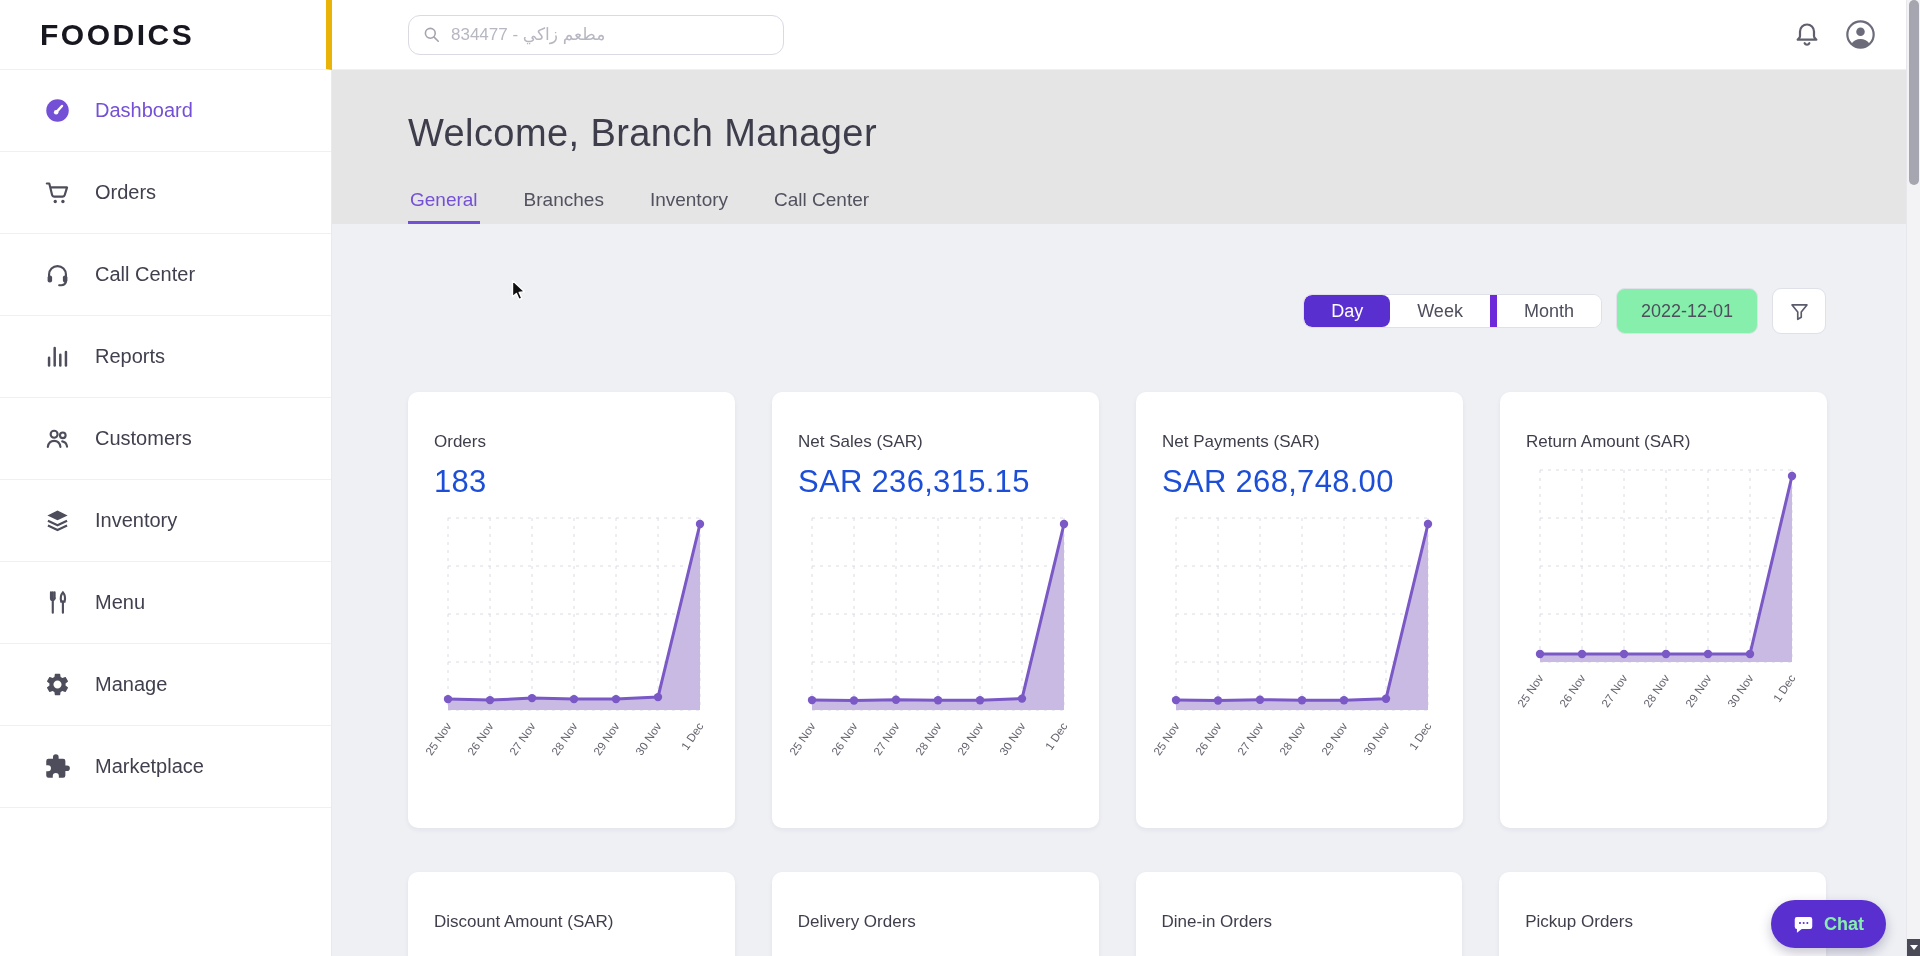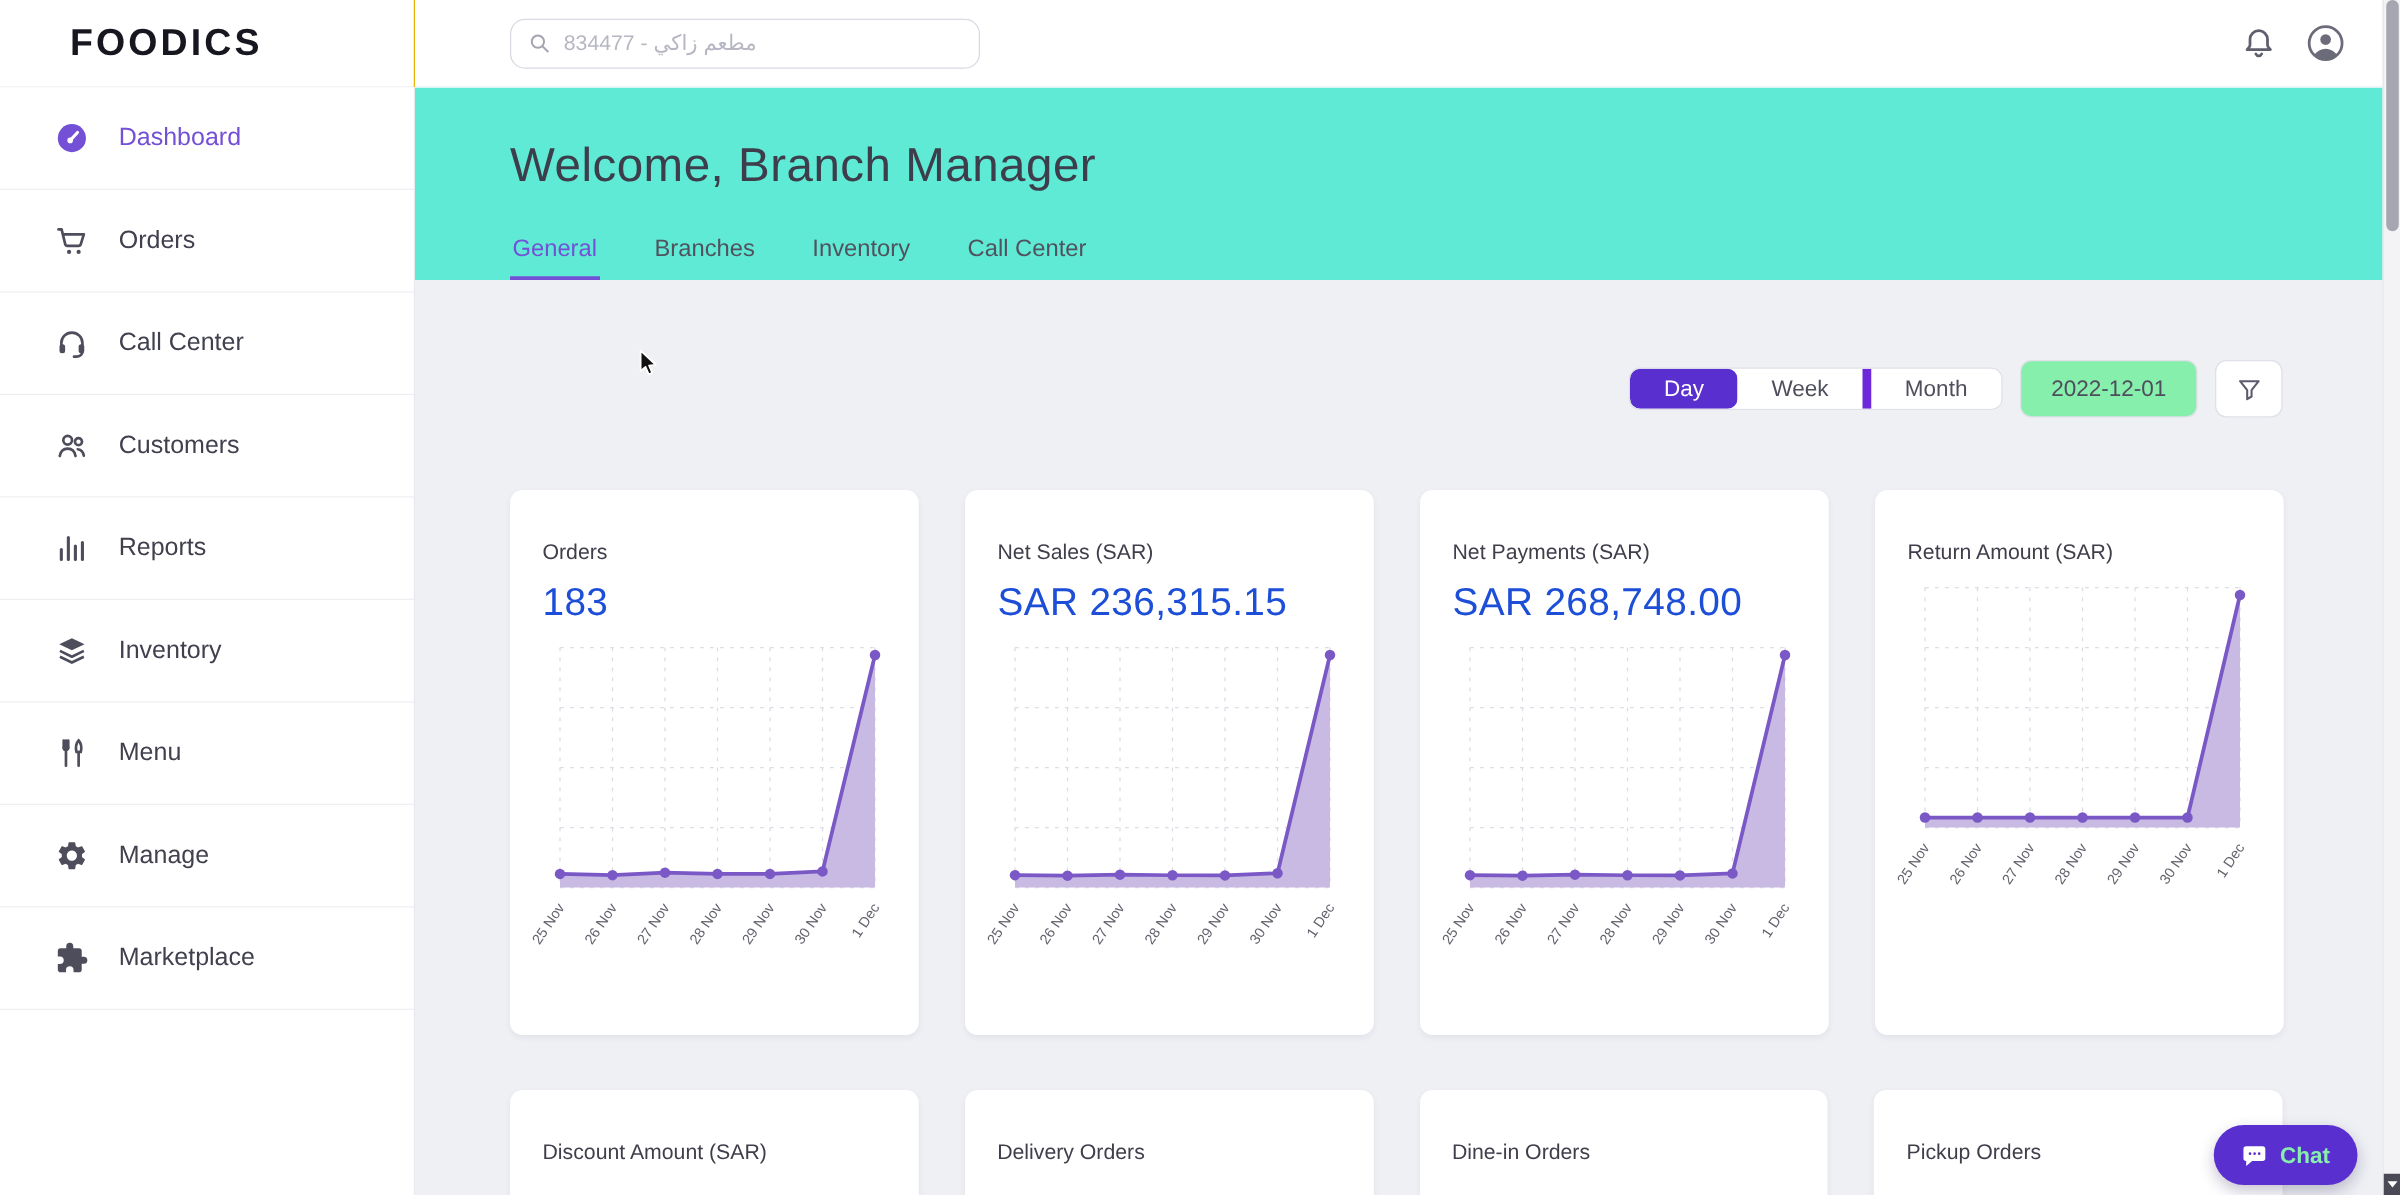--- a/index.html
+++ b/index.html
@@ -2,21 +2,21 @@
 <html style="--accent: #7450d6; --accent-dark: #5a2fd0; --chart-line: #7a58c5; --chart-fill: #c9bae3;"><head>
 <meta charset="utf-8">
 <style>
   * { margin:0; padding:0; box-sizing:border-box; }
   html,body { width:1920px; height:956px; overflow:hidden; }
   body { position:relative; background:#fff; font-family:"Liberation Sans", sans-serif; color:#3f3f4d; }
 
   .app { display:grid; grid-template-columns:332px 1fr; grid-template-rows:70px 886px; width:1920px; height:956px; }
 
   
-  .logo-cell { border-right:1px solid #eab308; border-bottom:1px solid #eef0f3; display:flex; align-items:center; padding-left:56px; background:#fff; }
+  .logo-cell { border-right:6px solid #eab308; border-bottom:1px solid #eef0f3; display:flex; align-items:center; padding-left:40px; background:#fff; }
   .logo { font-size:30px; font-weight:700; letter-spacing:2.5px; color:#17171f; text-decoration:none; cursor:pointer; }
 
   .topbar { display:flex; align-items:center; padding:0 44px 0 76px; border-bottom:1px solid #eef0f3; background:#fff; }
   .search { width:376px; height:40px; border:1px solid #d9dae2; border-radius:12px; display:flex; align-items:center; padding:0 13px; gap:10px; background:#fff; }
   .icon16 { width:19px; height:19px; color:#a3a4b0; flex:none; }
   .search-input { border:none; outline:none; flex:1; font-size:17px; color:#9a9ba6; text-align:left; font-family:"Liberation Sans",sans-serif; background:transparent; }
   .search-input::placeholder { color:#b6b7c2; }
   .top-actions { margin-left:auto; display:flex; align-items:center; gap:24px; }
   .icon-btn { background:none; border:none; cursor:pointer; display:flex; align-items:center; }
   .icon26 { width:28px; height:28px; color:#5f5f6e; }
@@ -25,21 +25,21 @@
   
   .sidebar { border-right:1px solid #e9e9ef; background:#fff; }
   .side-item { height:82px; display:flex; align-items:center; gap:24px; padding-left:44px; border-bottom:1px solid #f0f0f4; color:#40404e; font-size:20px; text-decoration:none; cursor:pointer; }
   .side-icon { width:27px; height:27px; color:#4d4d5b; flex:none; }
   .side-icon svg, .icon16 svg, .icon26 svg, .icon28 svg, .icon20 svg { width:100%; height:100%; display:block; }
   .side-item.active .side-label, .side-item.active .side-icon { color:var(--accent); }
   .side-item.active .side-label { font-weight:500; }
 
   
   .main { display:flex; flex-direction:column; overflow:hidden; background:#fff; }
-  .page-head { padding:42px 0 0 76px; background:#5eead4; }
+  .page-head { padding:42px 0 0 76px; background:#e5e5e5; }
   .page-head h1 { font-size:38px; font-weight:500; color:#3d3d4b; letter-spacing:.4px; }
   .tabs { display:flex; gap:42px; margin-top:34px;align-items:flex-end; }
   .tab { background:none; border:none; font-family:inherit; font-size:19px; color:#52525f; padding:0 2px 13px; cursor:pointer; }
   .tab.active { color:var(--accent); border-bottom:3px solid var(--accent); padding-bottom:10px; }
 
   .content { flex:1; background:#eef0f4; padding:64px 94px 0 76px; overflow:hidden; }
   .controls { display:flex; justify-content:flex-end; align-items:center; gap:14px; }
   .segmented { display:flex; align-items:stretch; background:#fff; border:1px solid #dfe0e8; border-radius:9px; height:34px; overflow:hidden; }
   .seg { border:none; background:#fff; font-family:inherit; font-size:18px; color:#4e4e5c; padding:0 27px; cursor:pointer; border-left:7px solid #6d28d9; }
   .seg:first-child { border-left:none; }
@@ -147,39 +147,39 @@
               <path d="M4.5 13.5V12a7.5 7.5 0 0 1 15 0v1.5"></path>
               <rect x="3.2" y="12.8" width="4" height="6.4" rx="1.8" fill="currentColor" stroke="none"></rect>
               <rect x="16.8" y="12.8" width="4" height="6.4" rx="1.8" fill="currentColor" stroke="none"></rect>
               <path d="M19.5 18.6a4.3 4.3 0 0 1-4.1 3h-1.9"></path>
             </svg>
           </span>
     <span class="side-label">Call Center</span>
   </a>
         <a class="side-item">
     <span class="side-icon">
+            <svg viewBox="0 0 24 24" fill="none" stroke="currentColor" stroke-width="2.2" stroke-linecap="round">
+              <path d="M4.5 20v-7"></path>
+              <path d="M9.5 20V4.5"></path>
+              <path d="M14.5 20v-9.5"></path>
+              <path d="M19.5 20V8"></path>
+            </svg>
+          </span>
+    <span class="side-label">Reports</span>
+  </a>
+        <a class="side-item">
+    <span class="side-icon">
             <svg viewBox="0 0 24 24" fill="none" stroke="currentColor" stroke-width="1.9" stroke-linecap="round">
               <circle cx="9" cy="8.2" r="3.1"></circle>
               <path d="M3.4 19.4c.6-3.6 3-5.3 5.6-5.3s5 1.7 5.6 5.3"></path>
               <circle cx="16.7" cy="9.2" r="2.5"></circle>
               <path d="M16.2 14.6c2 .3 3.8 1.7 4.3 4.6"></path>
             </svg>
           </span>
     <span class="side-label">Customers</span>
-  </a>
-        <a class="side-item">
-    <span class="side-icon">
-            <svg viewBox="0 0 24 24" fill="none" stroke="currentColor" stroke-width="2.2" stroke-linecap="round">
-              <path d="M4.5 20v-7"></path>
-              <path d="M9.5 20V4.5"></path>
-              <path d="M14.5 20v-9.5"></path>
-              <path d="M19.5 20V8"></path>
-            </svg>
-          </span>
-    <span class="side-label">Reports</span>
   </a>
         <a class="side-item">
     <span class="side-icon">
             <svg viewBox="0 0 24 24" fill="none" stroke="currentColor" stroke-width="1.9" stroke-linejoin="round">
               <path d="M12 3.2 21 7.5 12 11.8 3 7.5Z" fill="currentColor" stroke="none"></path>
               <path d="M3.5 12.2 12 16.3l8.5-4.1"></path>
               <path d="M3.5 16.4 12 20.5l8.5-4.1"></path>
             </svg>
           </span>
     <span class="side-label">Inventory</span>

